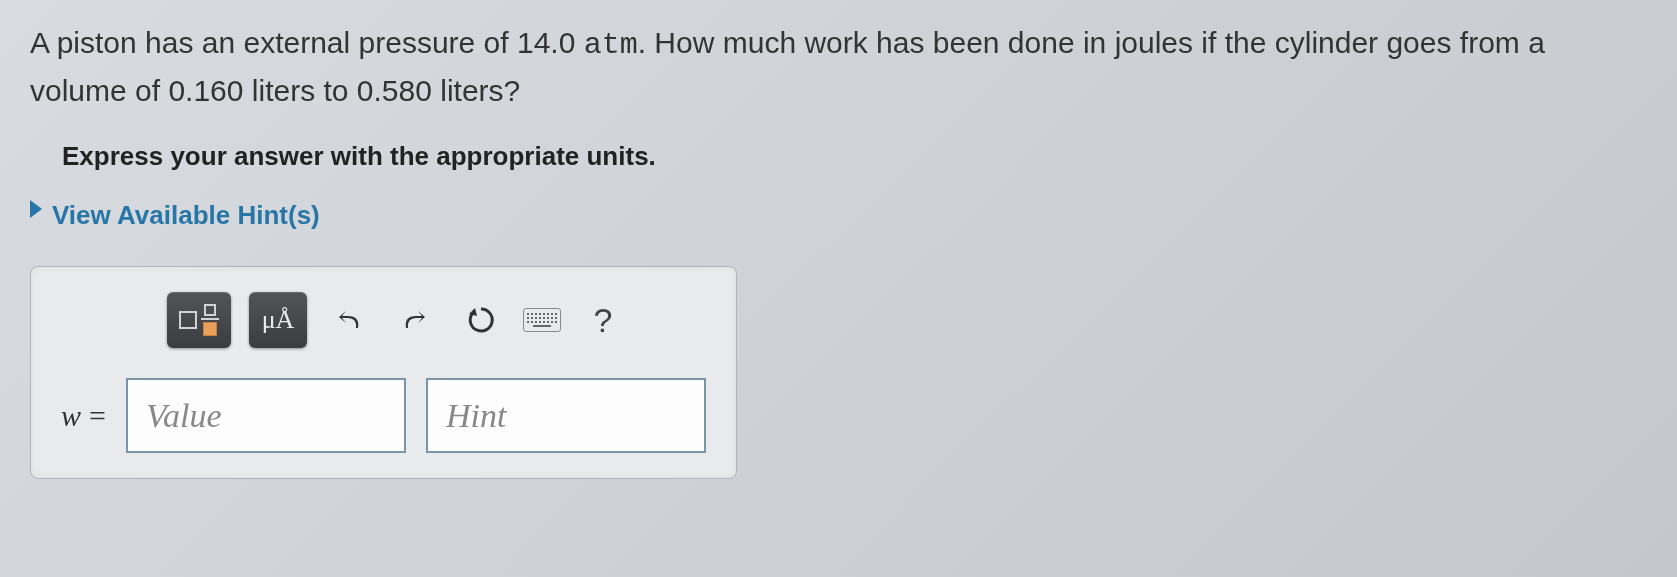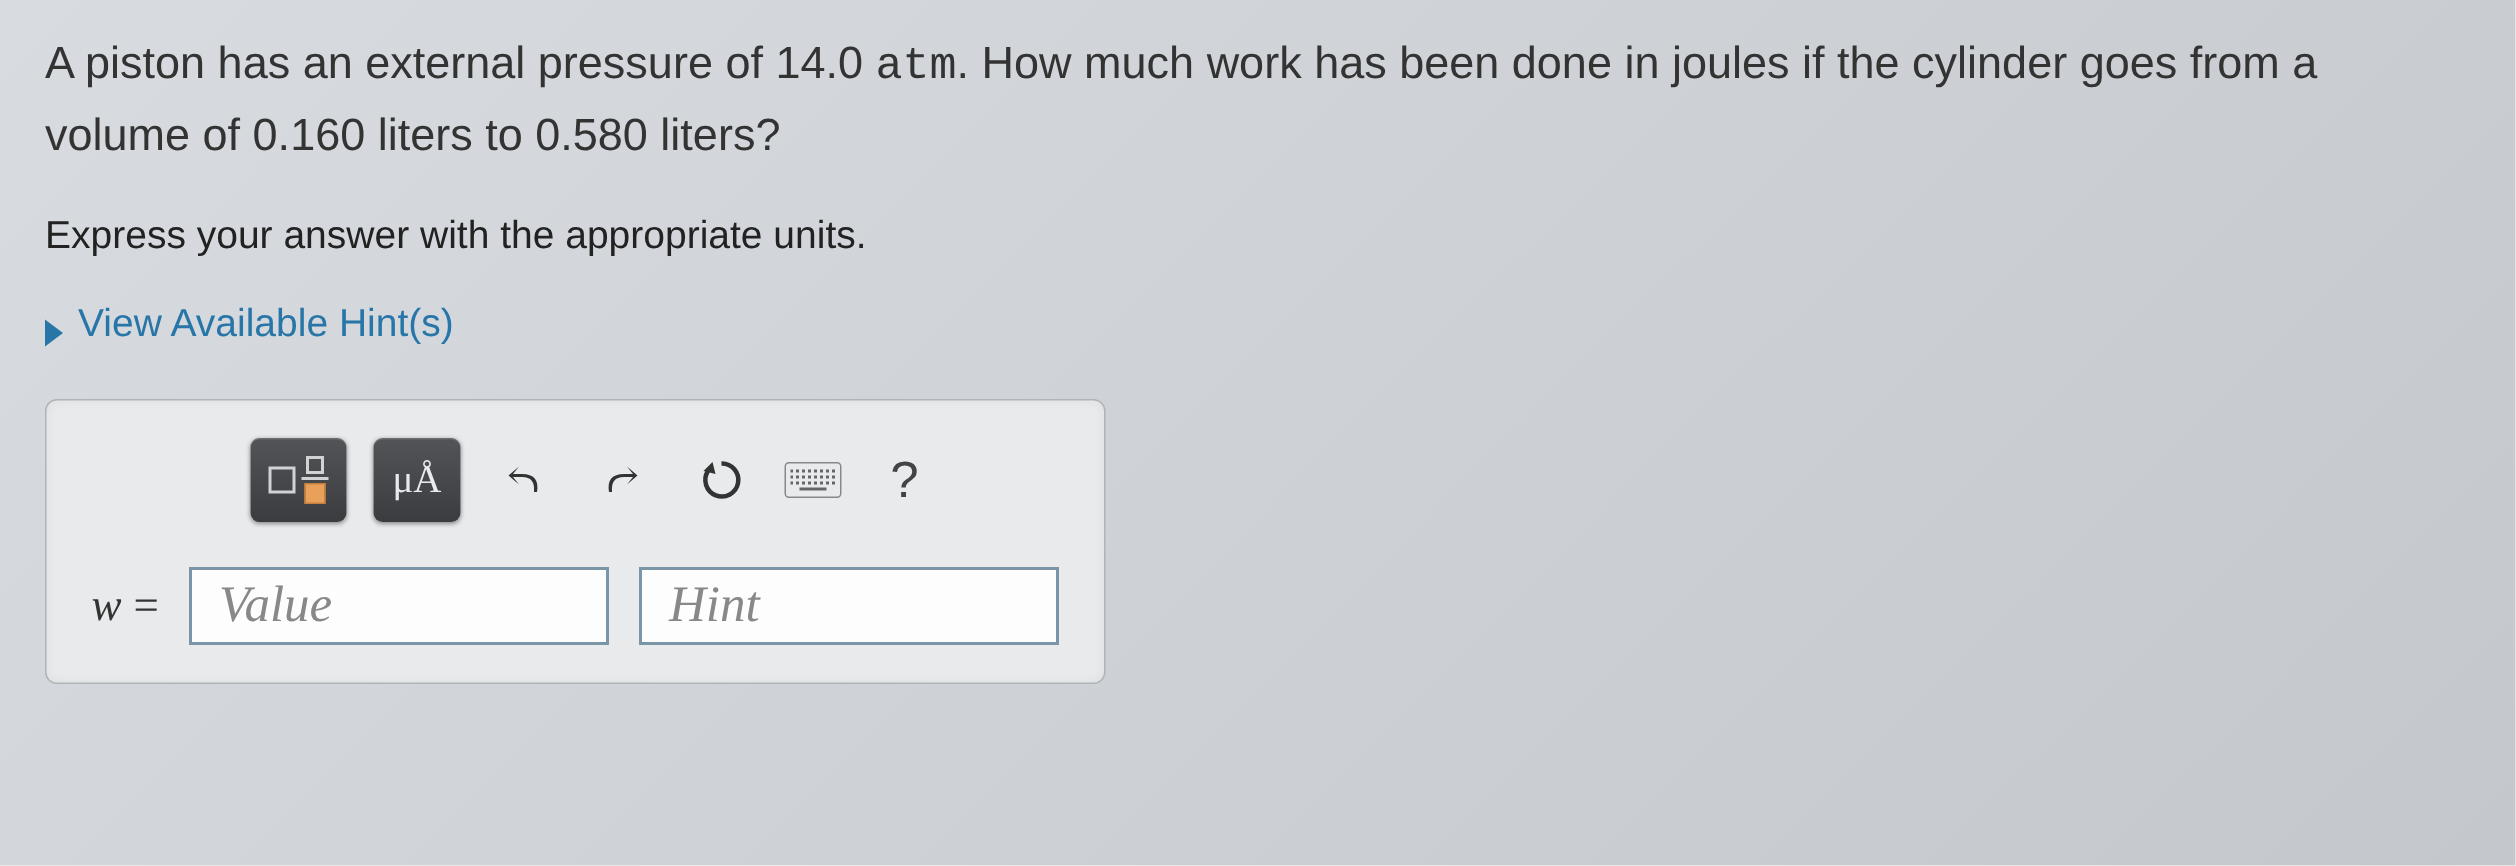--- a/index.html
+++ b/index.html
@@ -19,31 +19,32 @@
       font-size: 30px;
       line-height: 1.5;
       color: #333;
       margin-bottom: 28px;
     }
     .atm {
       font-family: 'Courier New', monospace;
     }
     .instruction {
       font-size: 26px;
-      font-weight: normal;
+      font-weight: bold;
       color: #222;
       margin-bottom: 28px;
+      margin-left: 32px;
     }
     .hints-toggle {
       display: flex;
-      align-items: flex-end;
+      align-items: flex-start;
       gap: 10px;
       color: #2876a8;
       font-size: 26px;
-      font-weight: normal;
+      font-weight: bold;
       margin-bottom: 35px;
       cursor: pointer;
       user-select: none;
     }
     .hints-toggle .triangle {
       display: inline-block;
       width: 0;
       height: 0;
       border-top: 9px solid transparent;
       border-bottom: 9px solid transparent;
@@ -156,21 +157,21 @@
       display: flex;
       align-items: baseline;
       gap: 8px;
     }
     .var-label .eq {
       font-style: normal;
     }
     .input-field {
       background: #fdfdfd;
       border: 2px solid #7a95a8;
-      height: 52px;
+      height: 75px;
       padding: 0 18px;
       font-family: Georgia, 'Times New Roman', serif;
       font-style: italic;
       font-size: 34px;
       color: #888;
       display: flex;
       align-items: center;
     }
     .value-field {
       width: 280px;

